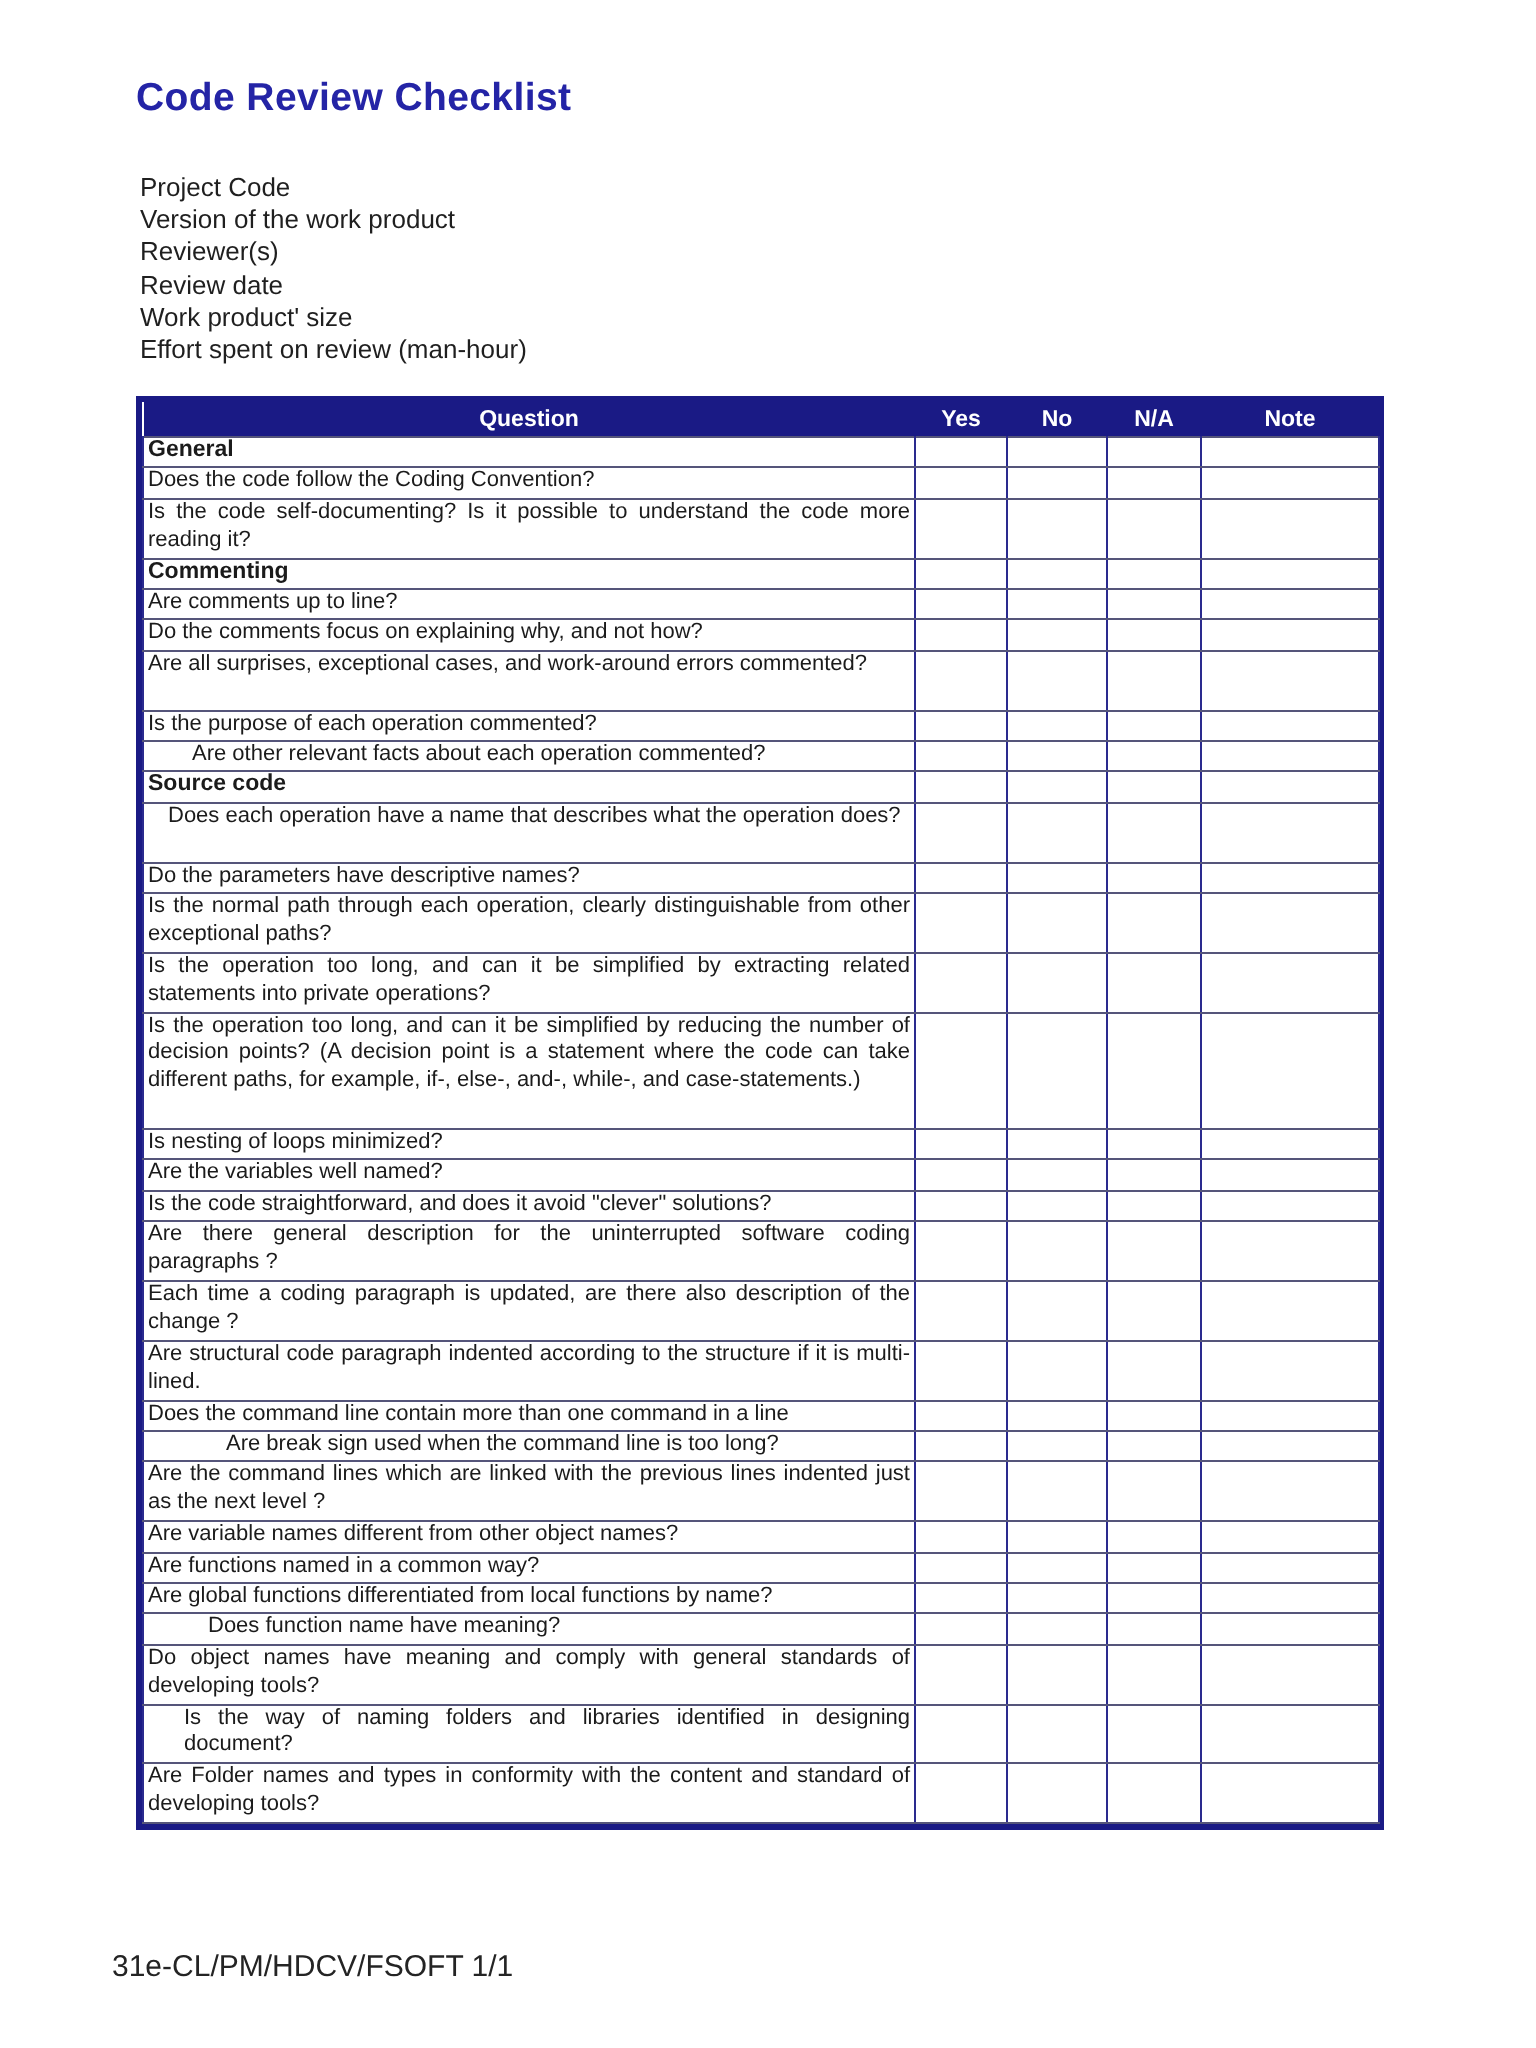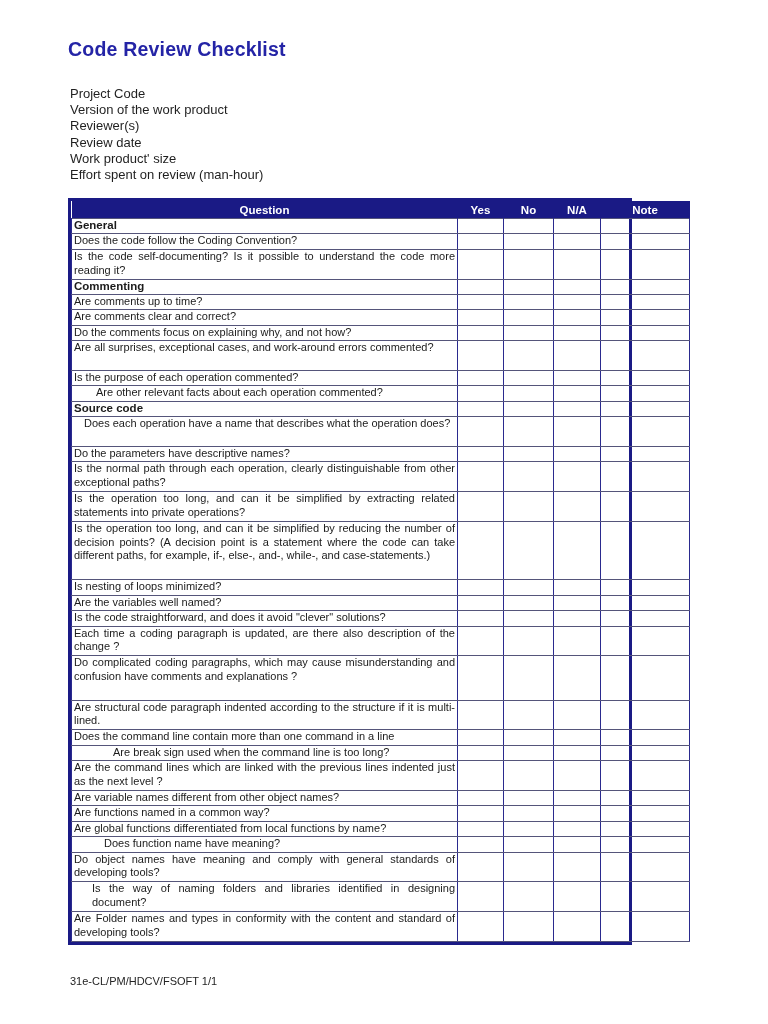--- a/index.html
+++ b/index.html
@@ -26,21 +26,21 @@
     left: 70px;
     top: 86px;
     font-size: 13px;
     line-height: 16.2px;
     color: #1f1f1f;
   }
   .table-wrap {
     position: absolute;
     left: 68px;
     top: 198px;
-    width: 564px;
+    width: 624px;
     border: 3px solid var(--border-color, #1a1a85);
     box-sizing: border-box;
     background: #ffffff;
   }
   table.checklist {
     border-collapse: collapse;
     table-layout: fixed;
     width: 100%;
   }
   table.checklist th {
@@ -62,23 +62,23 @@
     vertical-align: top;
     font-size: 11px;
     line-height: 13.8px;
     padding: 0 2px 0 2px;
     overflow: hidden;
   }
   td.q { text-align: justify; }
   td.sec { font-weight: bold; font-size: 11.5px; text-align: left; }
   .footer {
     position: absolute;
-    left: 70px;
+    left: 56px;
     top: 975px;
-    font-size: 11px;
+    font-size: 15px;
     color: #242424;
   }
 </style>
 </head>
 <body>
 
 <div class="page">
 
   <div class="doc-title">Code Review Checklist</div>
 
@@ -132,28 +132,21 @@
             <td class="cell ans"></td>
           </tr>
           <tr>
             <td class="cell sec" style="height: 14.4px;">Commenting</td>
             <td class="cell ans"></td>
             <td class="cell ans"></td>
             <td class="cell ans"></td>
             <td class="cell ans"></td>
           </tr>
           <tr>
-            <td class="cell q" style="height: 14.4px;">Are comments up to time?</td>
-            <td class="cell ans"></td>
-            <td class="cell ans"></td>
-            <td class="cell ans"></td>
-            <td class="cell ans"></td>
-          </tr>
-          <tr>
-            <td class="cell q" style="height: 14.4px;">Are comments clear and correct?</td>
+            <td class="cell q" style="height: 14.4px;">Are comments up to line?</td>
             <td class="cell ans"></td>
             <td class="cell ans"></td>
             <td class="cell ans"></td>
             <td class="cell ans"></td>
           </tr>
           <tr>
             <td class="cell q" style="height: 14.4px;">Do the comments focus on explaining why, and not how?</td>
             <td class="cell ans"></td>
             <td class="cell ans"></td>
             <td class="cell ans"></td>
@@ -237,28 +230,28 @@
             <td class="cell ans"></td>
           </tr>
           <tr>
             <td class="cell q" style="height: 14.4px;">Is the code straightforward, and does it avoid "clever" solutions?</td>
             <td class="cell ans"></td>
             <td class="cell ans"></td>
             <td class="cell ans"></td>
             <td class="cell ans"></td>
           </tr>
           <tr>
+            <td class="cell q" style="height: 28.8px;">Are there general description for the uninterrupted software coding paragraphs ?</td>
+            <td class="cell ans"></td>
+            <td class="cell ans"></td>
+            <td class="cell ans"></td>
+            <td class="cell ans"></td>
+          </tr>
+          <tr>
             <td class="cell q" style="height: 28.8px;">Each time a coding paragraph is updated, are there also description of the change ?</td>
-            <td class="cell ans"></td>
-            <td class="cell ans"></td>
-            <td class="cell ans"></td>
-            <td class="cell ans"></td>
-          </tr>
-          <tr>
-            <td class="cell q" style="height: 43.2px;">Do complicated coding paragraphs, which may cause misunderstanding and confusion have comments and explanations ?</td>
             <td class="cell ans"></td>
             <td class="cell ans"></td>
             <td class="cell ans"></td>
             <td class="cell ans"></td>
           </tr>
           <tr>
             <td class="cell q" style="height: 28.8px;">Are structural code paragraph indented according to the structure if it is multi-lined.</td>
             <td class="cell ans"></td>
             <td class="cell ans"></td>
             <td class="cell ans"></td>

